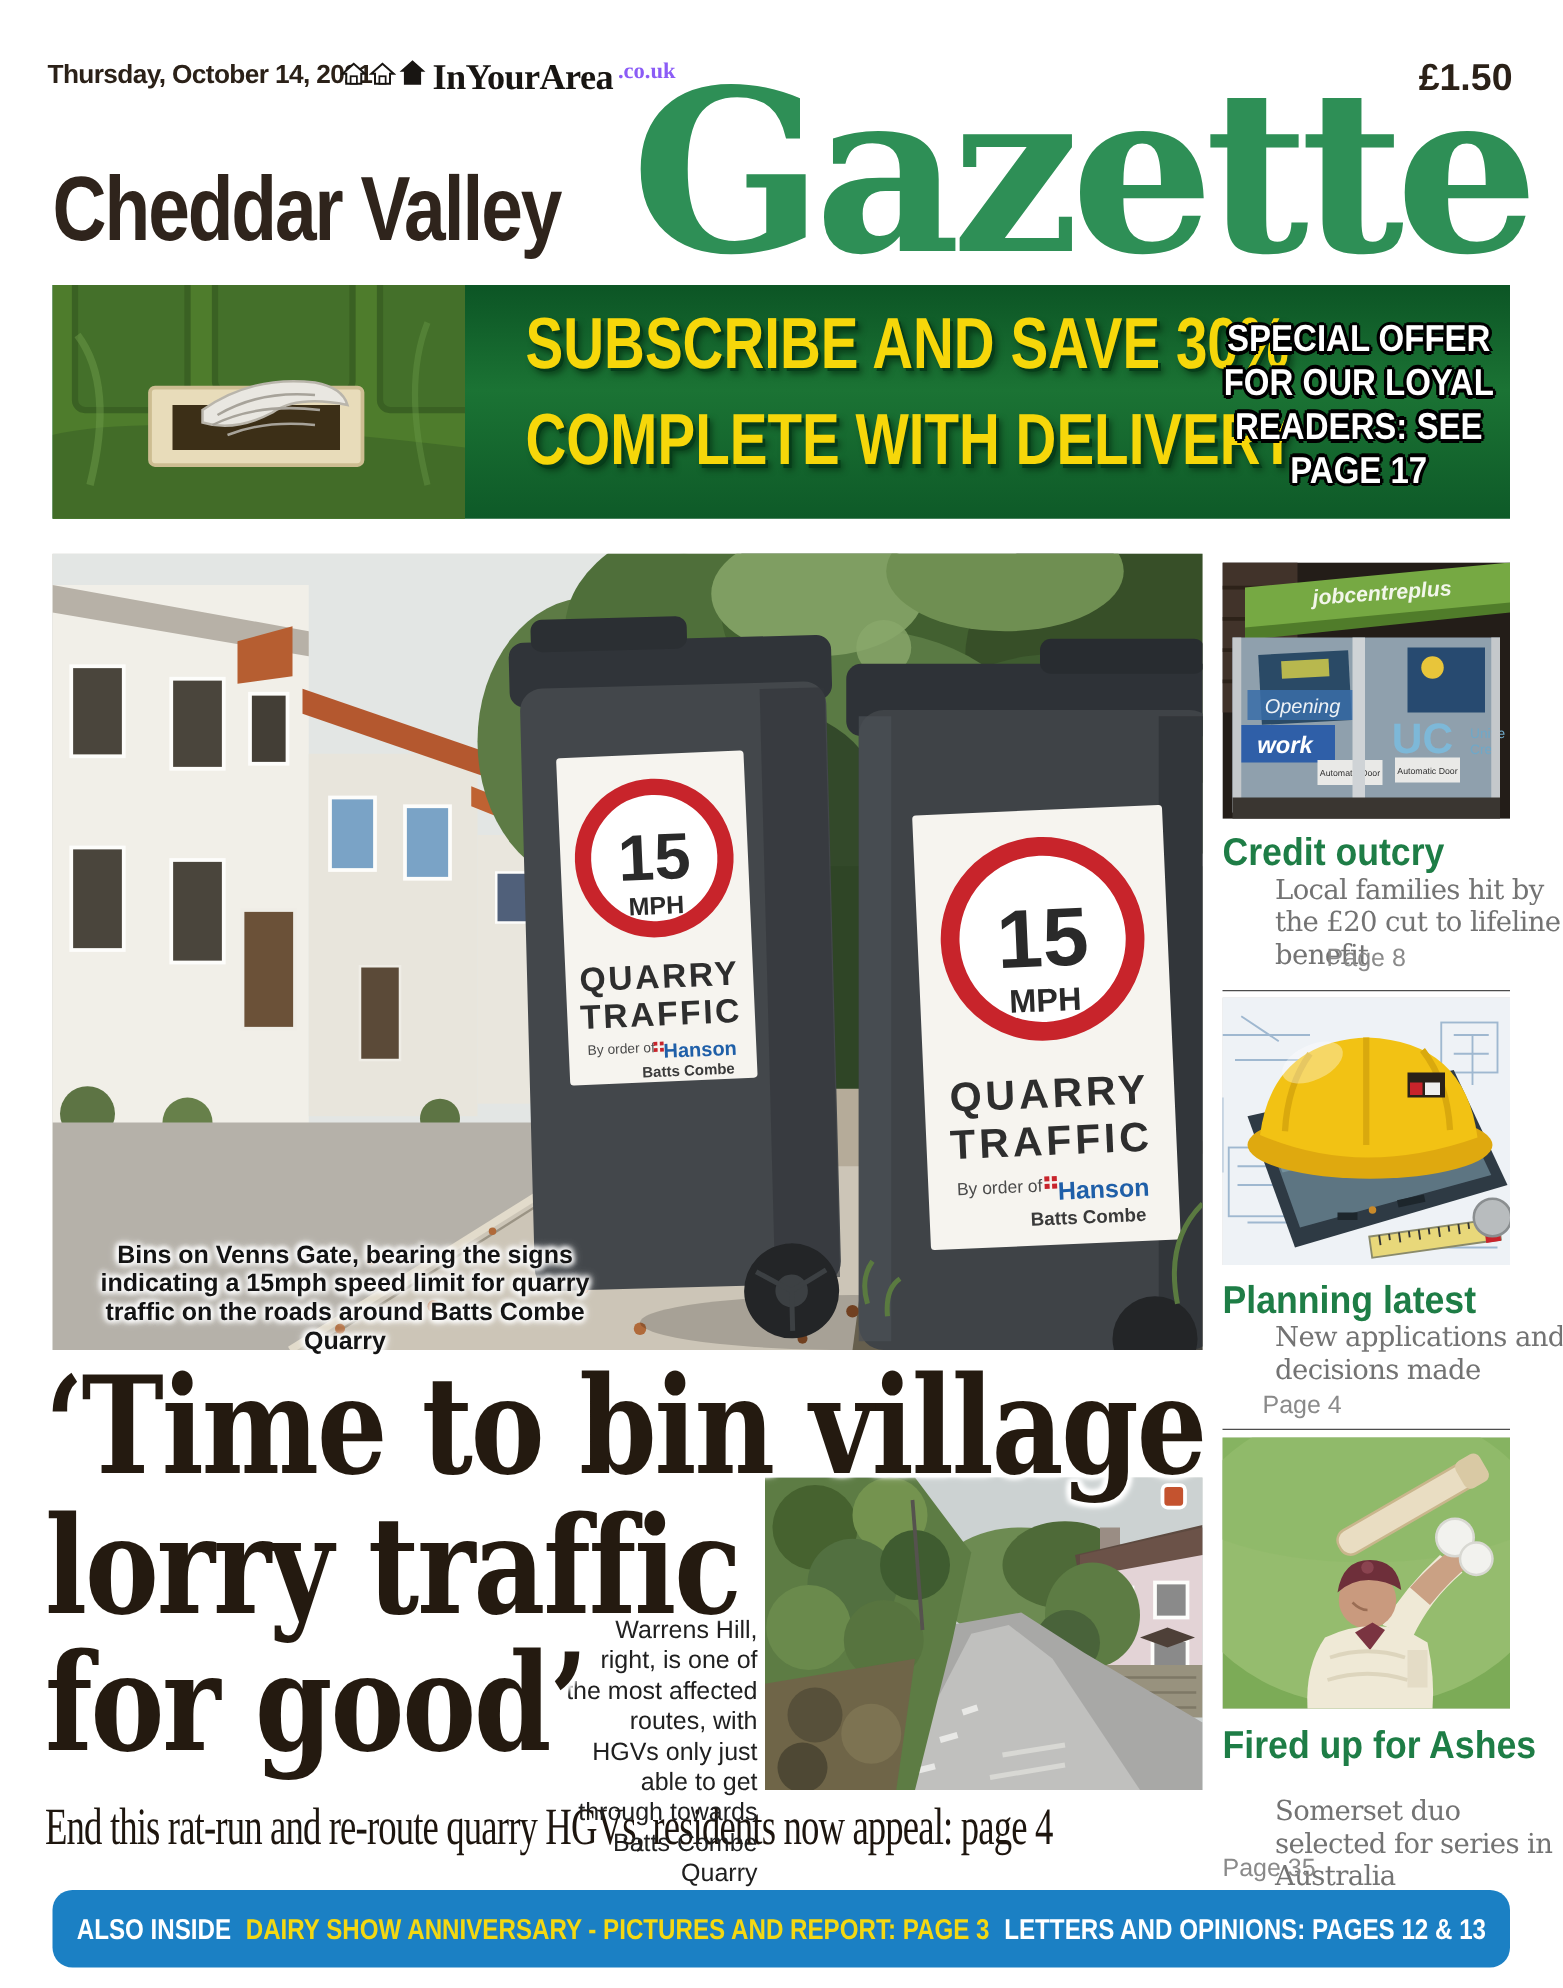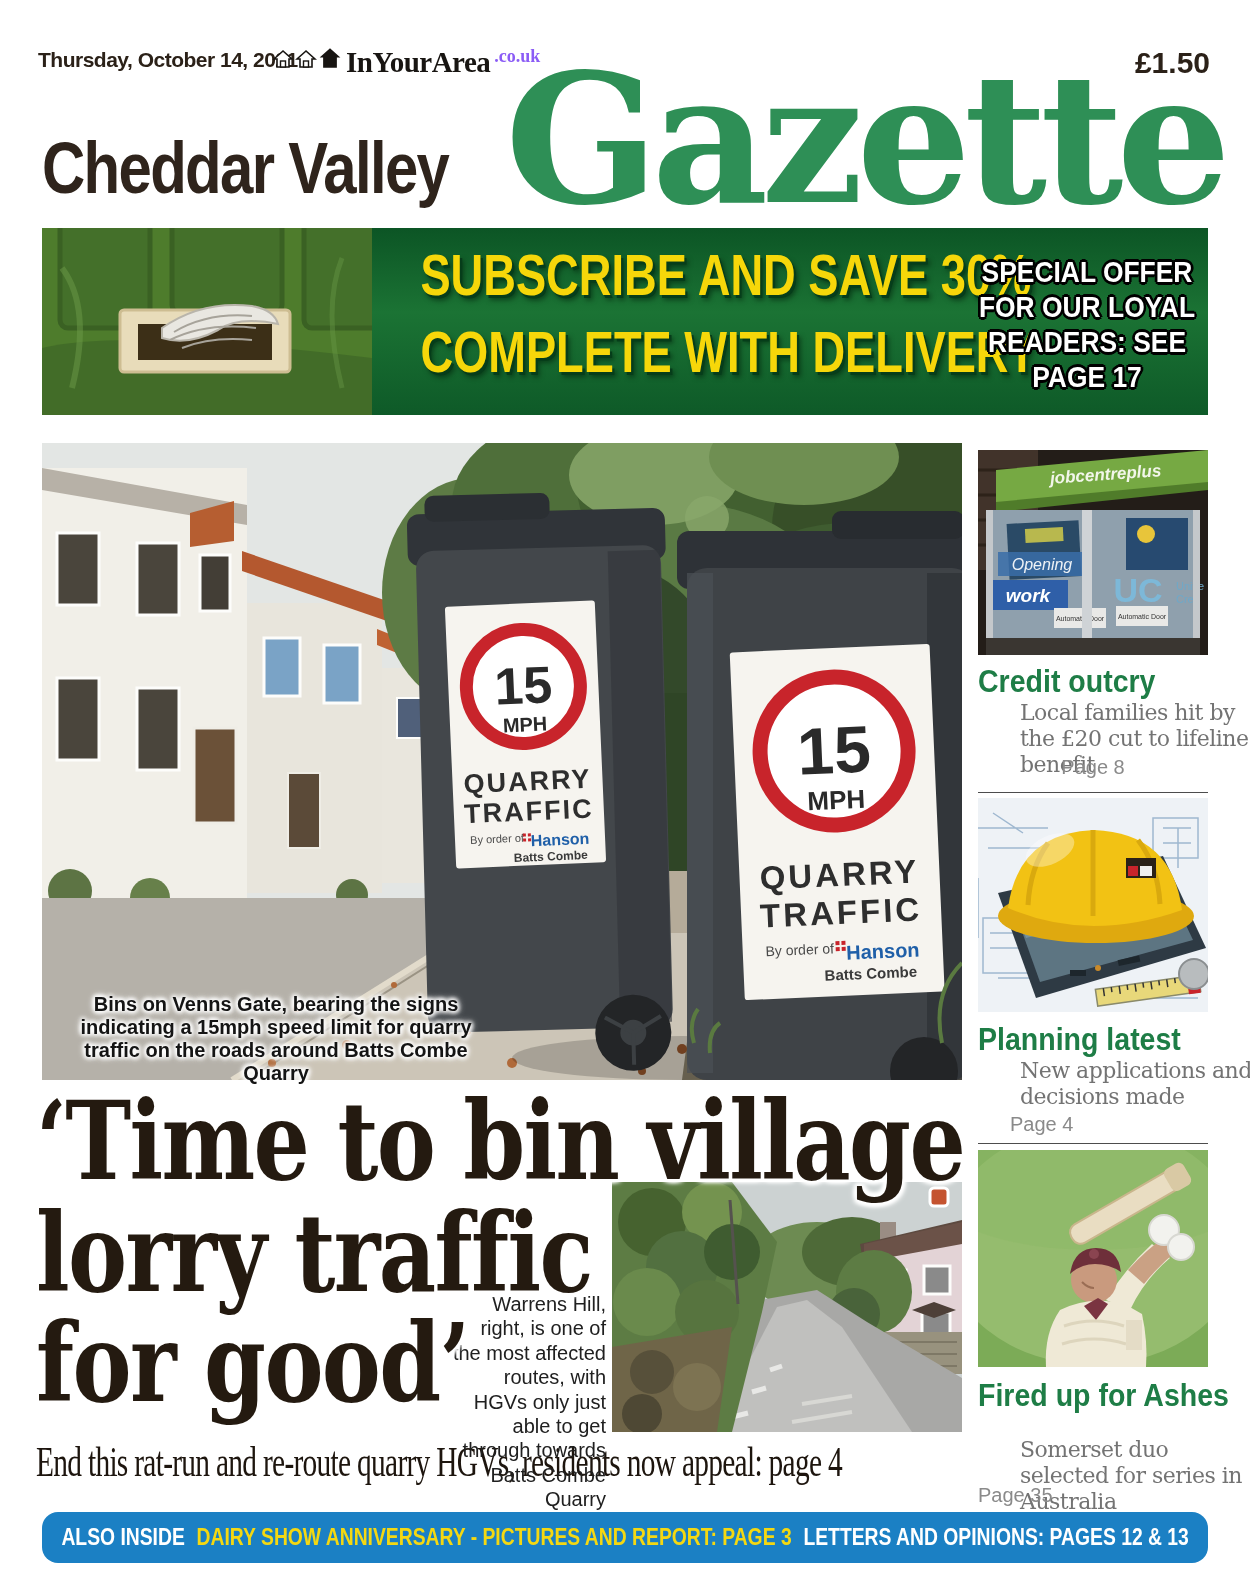--- a/index.html
+++ b/index.html
@@ -46,21 +46,21 @@
   .hl{left:36px;font-family:"DejaVu Serif",serif;font-weight:bold;font-size:108px;line-height:1;
       color:#241a10;letter-spacing:-2px;white-space:nowrap;transform:scaleX(0.82);transform-origin:left top;
       text-shadow:0 0 6px #fff,0 0 6px #fff,0 0 10px #fff,3px 3px 5px #fff,-3px -3px 5px #fff,3px -3px 5px #fff,-3px 3px 5px #fff;
       z-index:5;}
   .insetphoto{left:612px;top:1182px;width:350px;height:250px;z-index:2;background:#c5c9c8;}
   .insetcap{left:448px;top:1292px;width:158px;text-align:right;font-size:20px;color:#202020;
             line-height:1.22;z-index:3;}
   .standfirst{left:36px;top:1438px;font-family:"Liberation Serif",serif;font-size:42px;color:#1d150e;
               letter-spacing:-1px;white-space:nowrap;transform:scaleX(0.70);transform-origin:left top;}
   
-  .bottombar{left:42px;top:1512px;width:1166px;height:51px;border-radius:16px;background:#1b80c4;
+  .bottombar{left:42px;top:1512px;width:1166px;height:62px;border-radius:16px;background:#1b80c4;
              display:flex;align-items:center;justify-content:center;overflow:hidden;}
   .bottombar .inner{display:flex;gap:14px;align-items:center;white-space:nowrap;
              transform:scaleX(0.84);transform-origin:center center;
              font-size:23px;font-weight:bold;letter-spacing:0;}
   .bottombar .w{color:#ffffff;}
   .bottombar .y{color:#f4d812;}
   svg{display:block;}
 </style>
 </head>
 <body>

